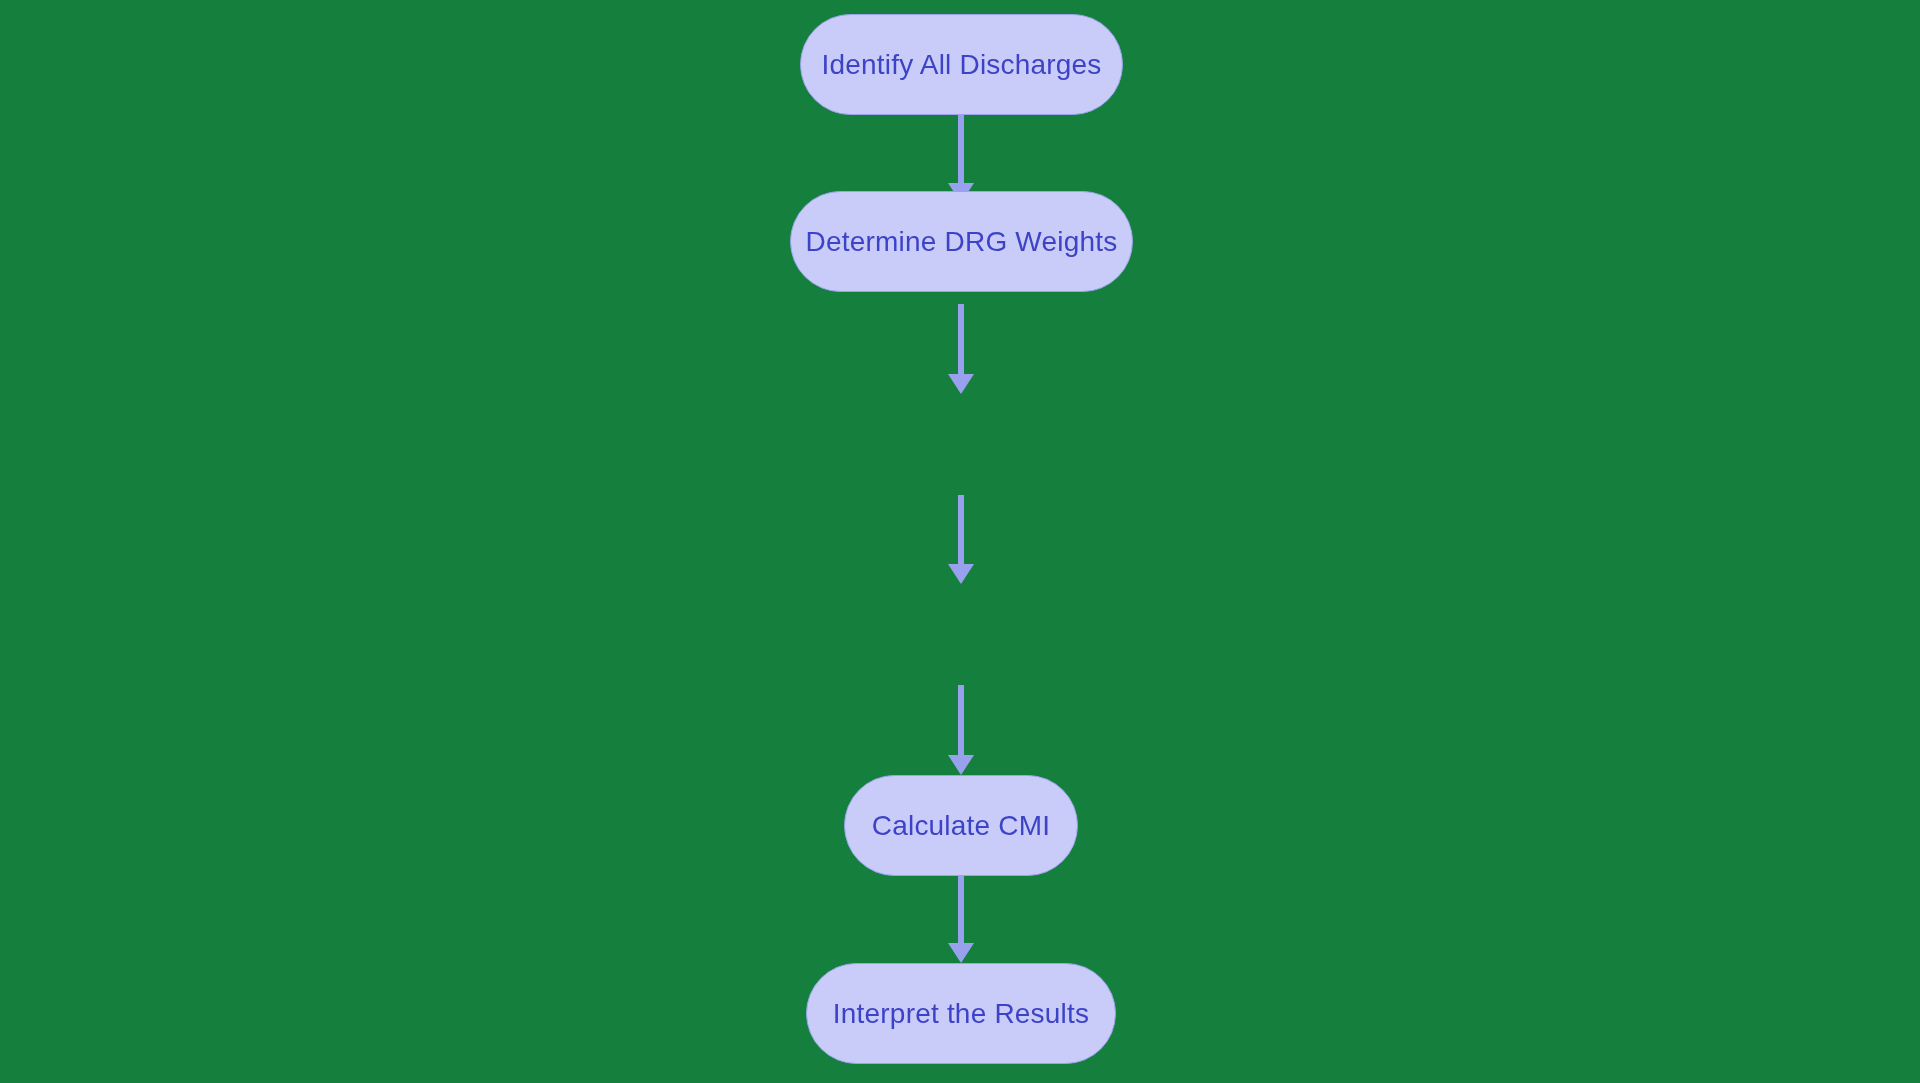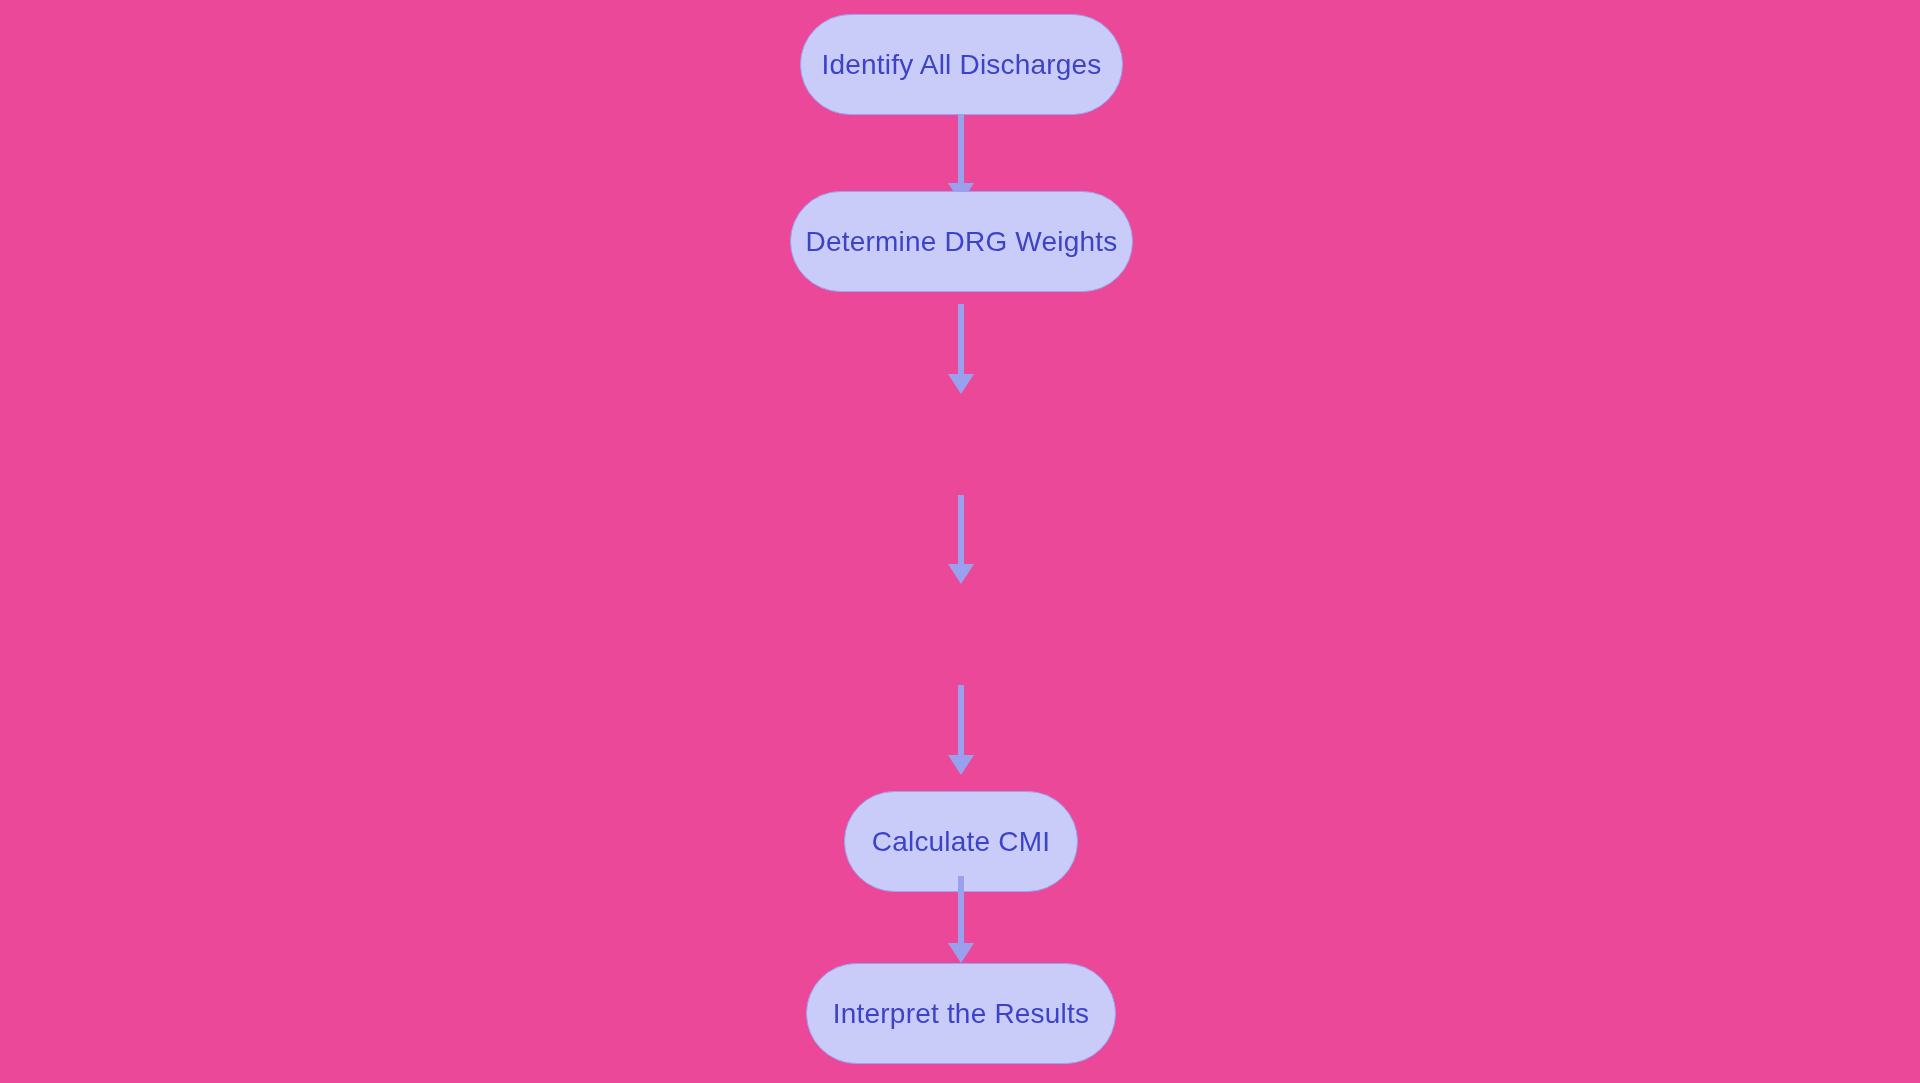--- a/index.html
+++ b/index.html
@@ -8,21 +8,21 @@
     width: 1920px;
     height: 1083px;
     background: #ffffff;
     overflow: hidden;
     font-family: "Liberation Sans", "DejaVu Sans", sans-serif;
   }
   .canvas {
     position: relative;
     width: 1920px;
     height: 1083px;
-    background: #ec4899;
+    background: #15803d;
   }
   .flow-node {
     position: absolute;
     height: 101px;
     box-sizing: border-box;
     background: #c9ccf8;
     border: 1.5px solid #9ba2ef;
     border-radius: 50.5px;
     display: flex;
     align-items: center;
@@ -52,21 +52,21 @@
     height: 0;
     border-left: 13px solid transparent;
     border-right: 13px solid transparent;
     border-top: 20px solid #99a1ee;
   }
   
   .n0 { left: 800px; top: 14px;  width: 323px; }
   .n1 { left: 790px; top: 191px; width: 343px; }
   .n2 { left: 799px; top: 394px; width: 324px; }
   .n3 { left: 793px; top: 584px; width: 336px; }
-  .n4 { left: 844px; top: 775px; width: 234px; margin-top: 16px; }
+  .n4 { left: 844px; top: 775px; width: 234px; }
   .n5 { left: 806px; top: 963px; width: 310px; }
   
   .a0 { top: 115px; height: 88px; }
   .a1 { top: 304px; height: 90px; }
   .a2 { top: 495px; height: 89px; }
   .a3 { top: 685px; height: 90px; }
   .a4 { top: 876px; height: 87px; }
 </style>
 </head>
 <body>

